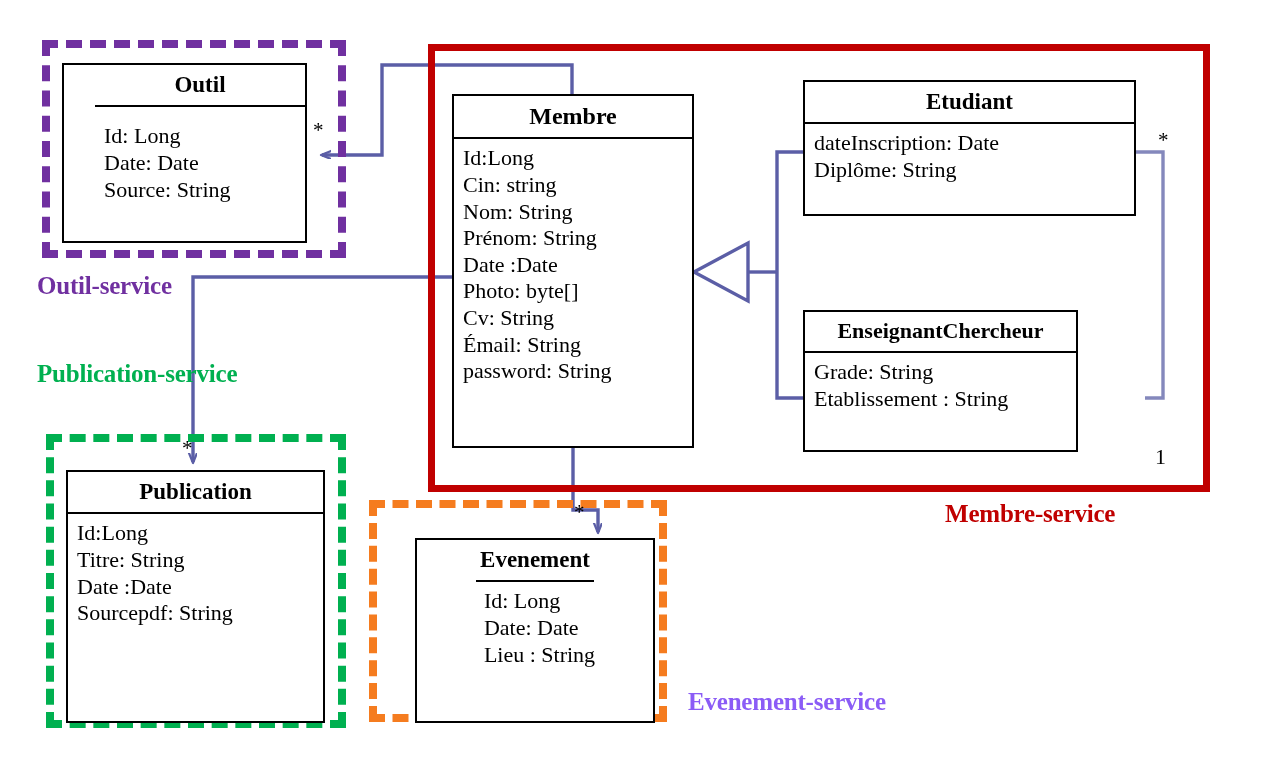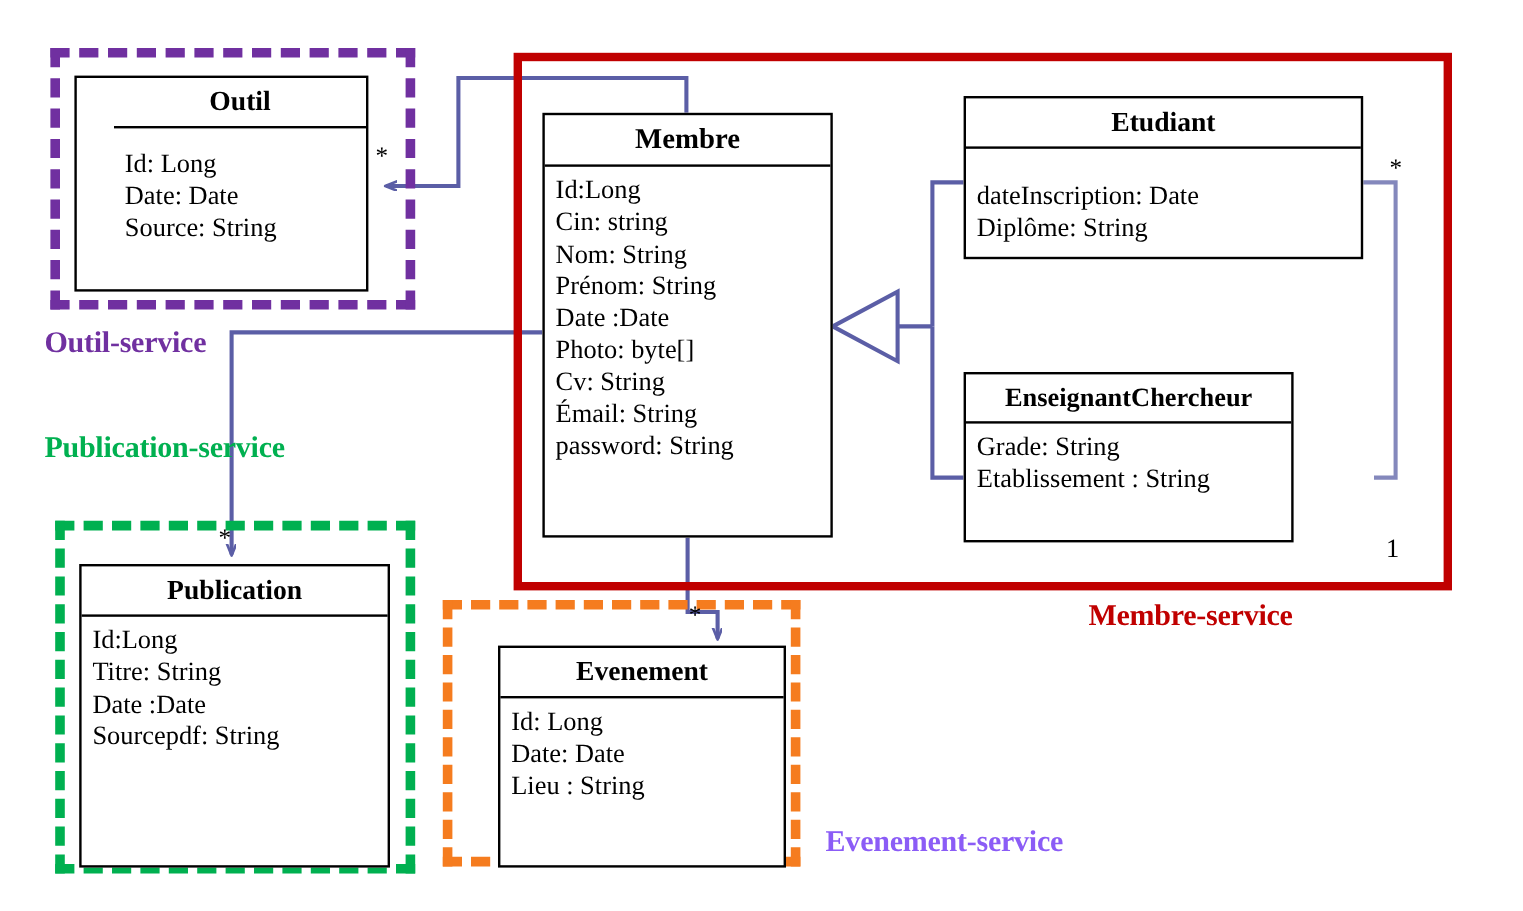--- a/index.html
+++ b/index.html
@@ -32,21 +32,21 @@
   
   .service-label {
     position: absolute;
     font-weight: bold;
     font-size: 25px;
     white-space: nowrap;
     letter-spacing: -0.2px;
   }
   .service-label.outil-lbl       { left: 37px;  top: 272px; color: #7030A0; }
   .service-label.publication-lbl { left: 37px;  top: 360px; color: #00B050; }
-  .service-label.membre-lbl      { left: 907px; top: 500px; color: #C00000; }
+  .service-label.membre-lbl      { left: 945px; top: 500px; color: #C00000; }
   .service-label.evenement-lbl   { left: 688px; top: 688px; color: #8b5cf6; }
 
   
   .uml-class {
     position: absolute;
     box-sizing: border-box;
     border: 2.5px solid #000000;
     background: #ffffff;
     display: flex;
     flex-direction: column;
@@ -64,25 +64,25 @@
     padding: 6px 0 6px 9px;
     font-size: 22px;
     line-height: 1.21;
   }
   .uml-attrs .attr { white-space: nowrap; }
 
   .cls-outil       { left: 62px;  top: 63px;  width: 245px; height: 180px; padding-left: 31px; }
   .cls-outil .uml-attrs { padding-top: 16px; }
   .cls-membre      { left: 452px; top: 94px;  width: 242px; height: 354px; }
   .cls-membre .uml-name { font-size: 24px; }
-  .cls-etudiant    { left: 803px; top: 80px;  width: 333px; height: 136px; gap: 20px; }
+  .cls-etudiant    { left: 803px; top: 80px;  width: 333px; height: 136px; }
   .cls-enseignant  { left: 803px; top: 310px; width: 275px; height: 142px; }
   .cls-enseignant .uml-name { font-size: 22px; }
   .cls-publication { left: 66px;  top: 470px; width: 259px; height: 253px; }
-  .cls-evenement   { left: 415px; top: 538px; width: 240px; height: 185px; }
+  .cls-evenement   { left: 415px; top: 538px; width: 240px; height: 185px; align-items: center; }
 
   
   #connectors {
     position: absolute;
     left: 0; top: 0;
     width: 1269px;
     height: 759px;
     pointer-events: none;
   }
   

